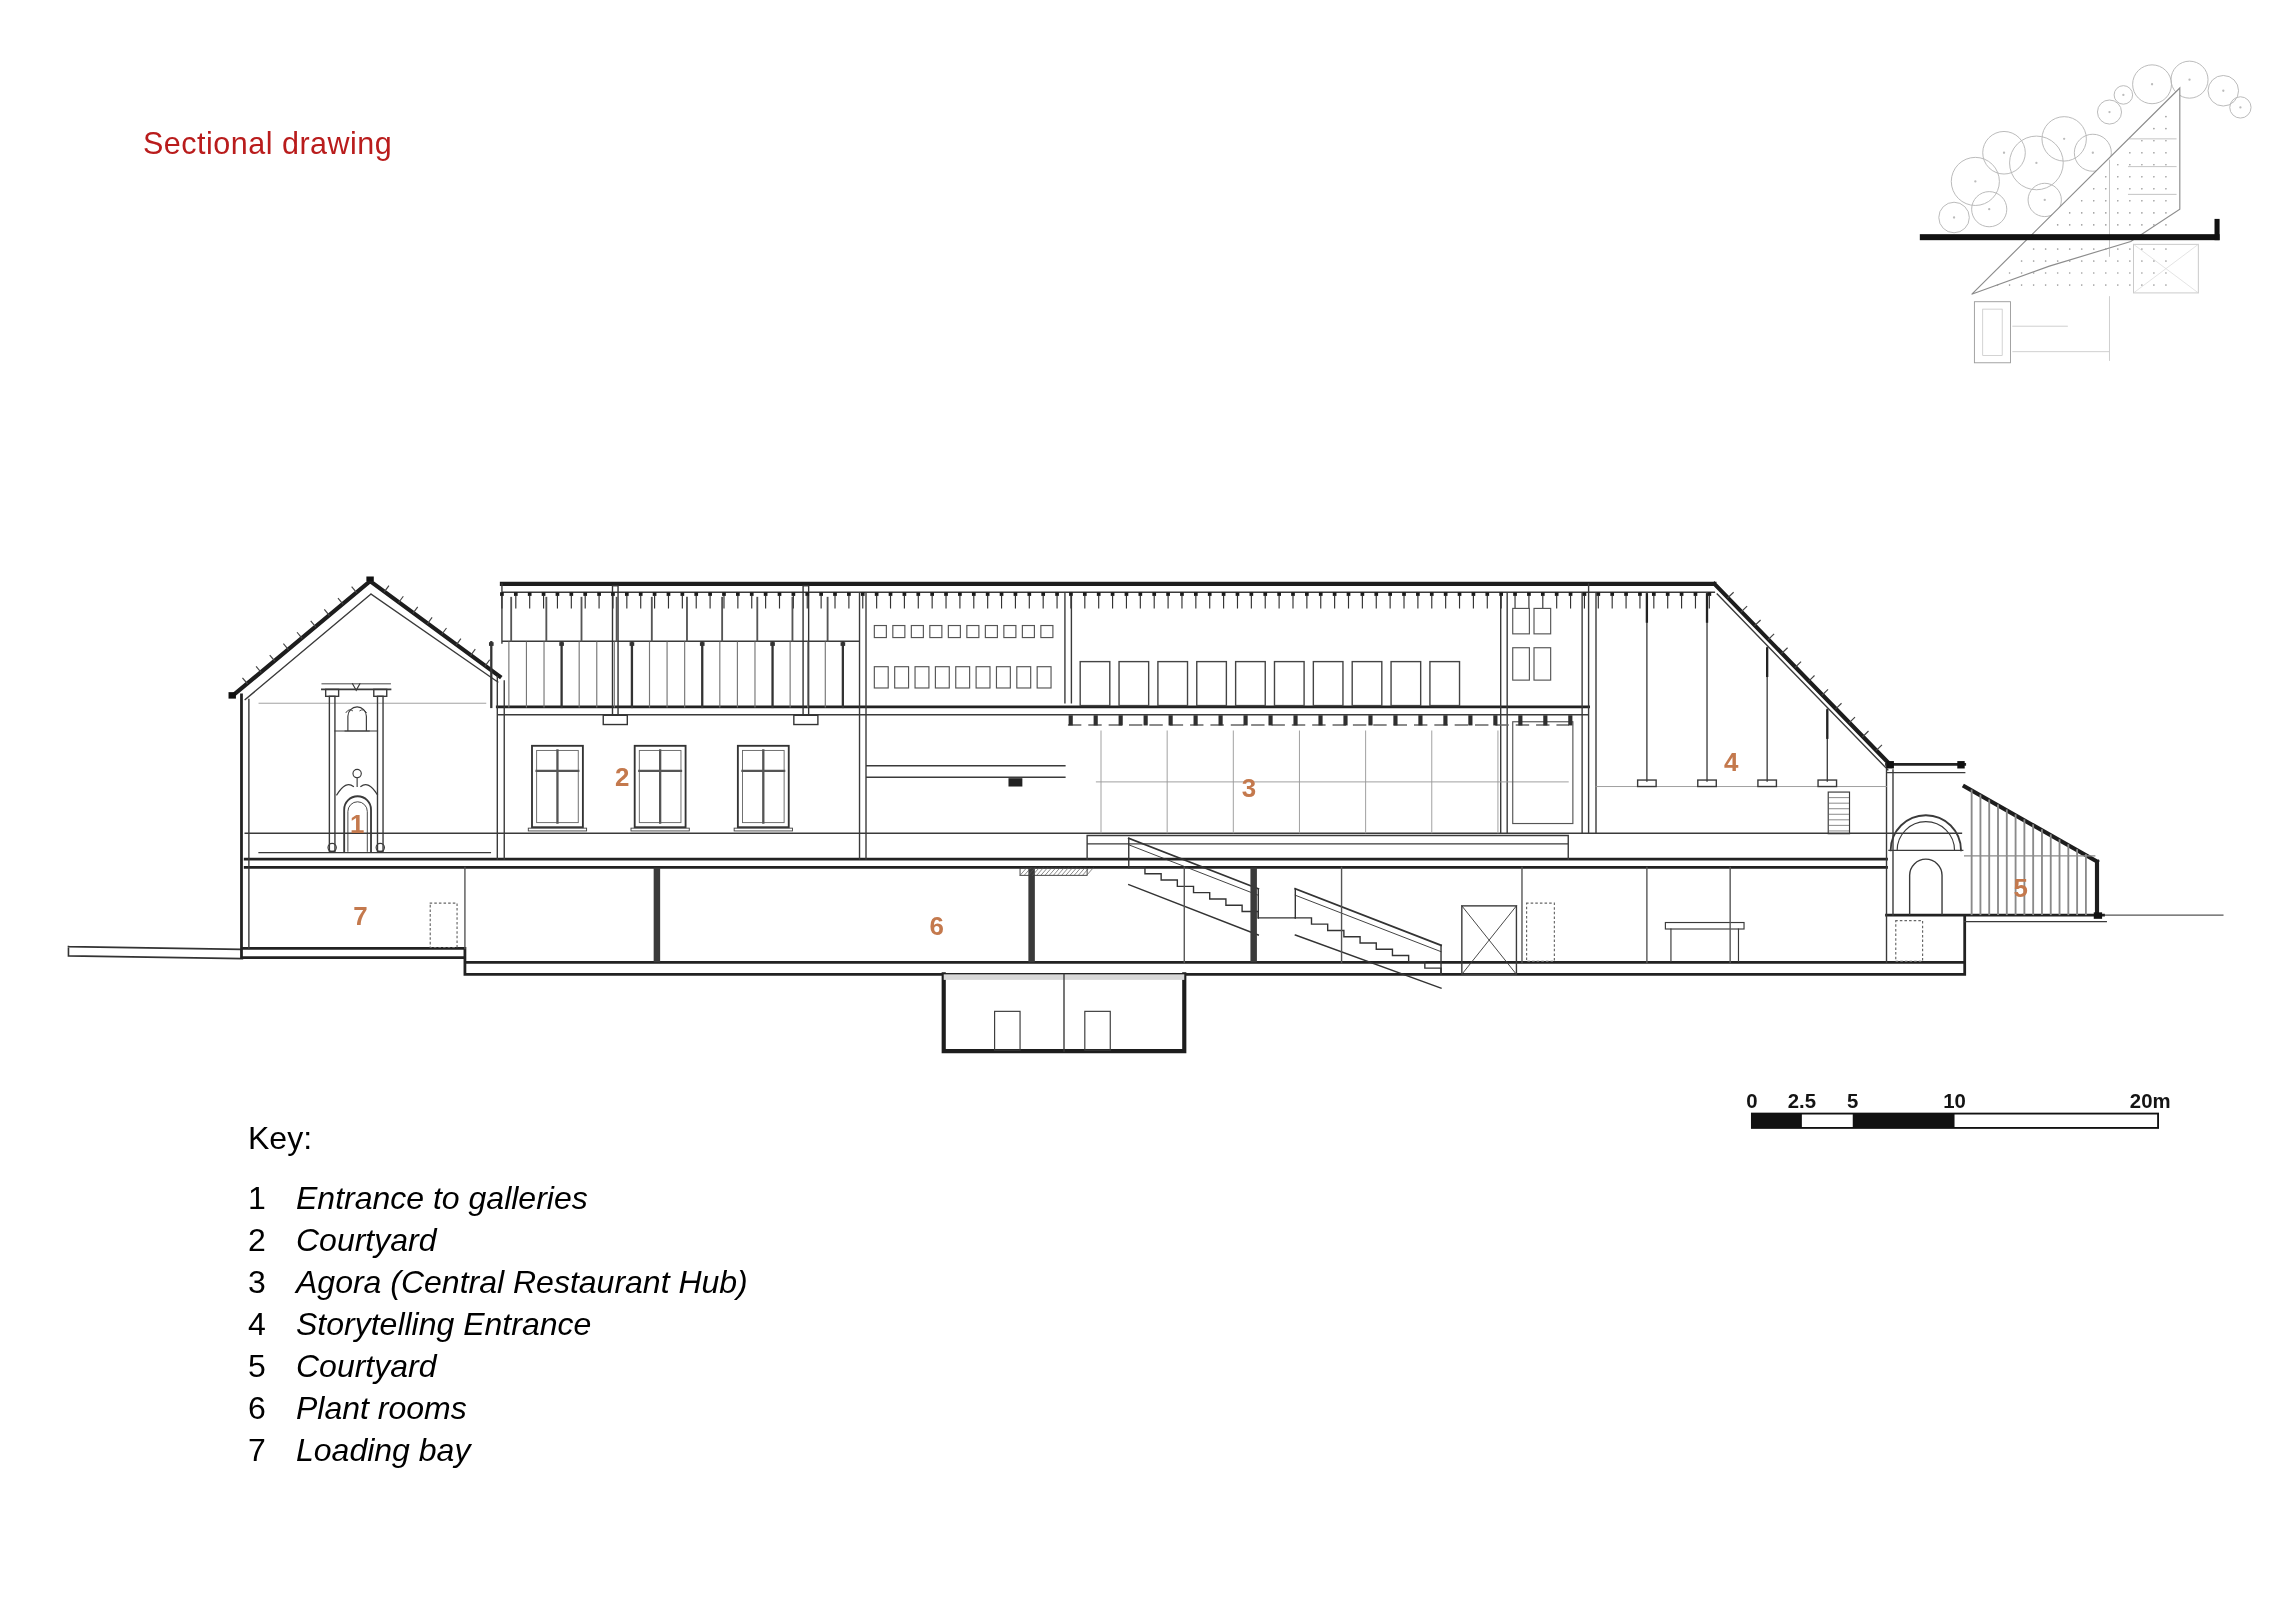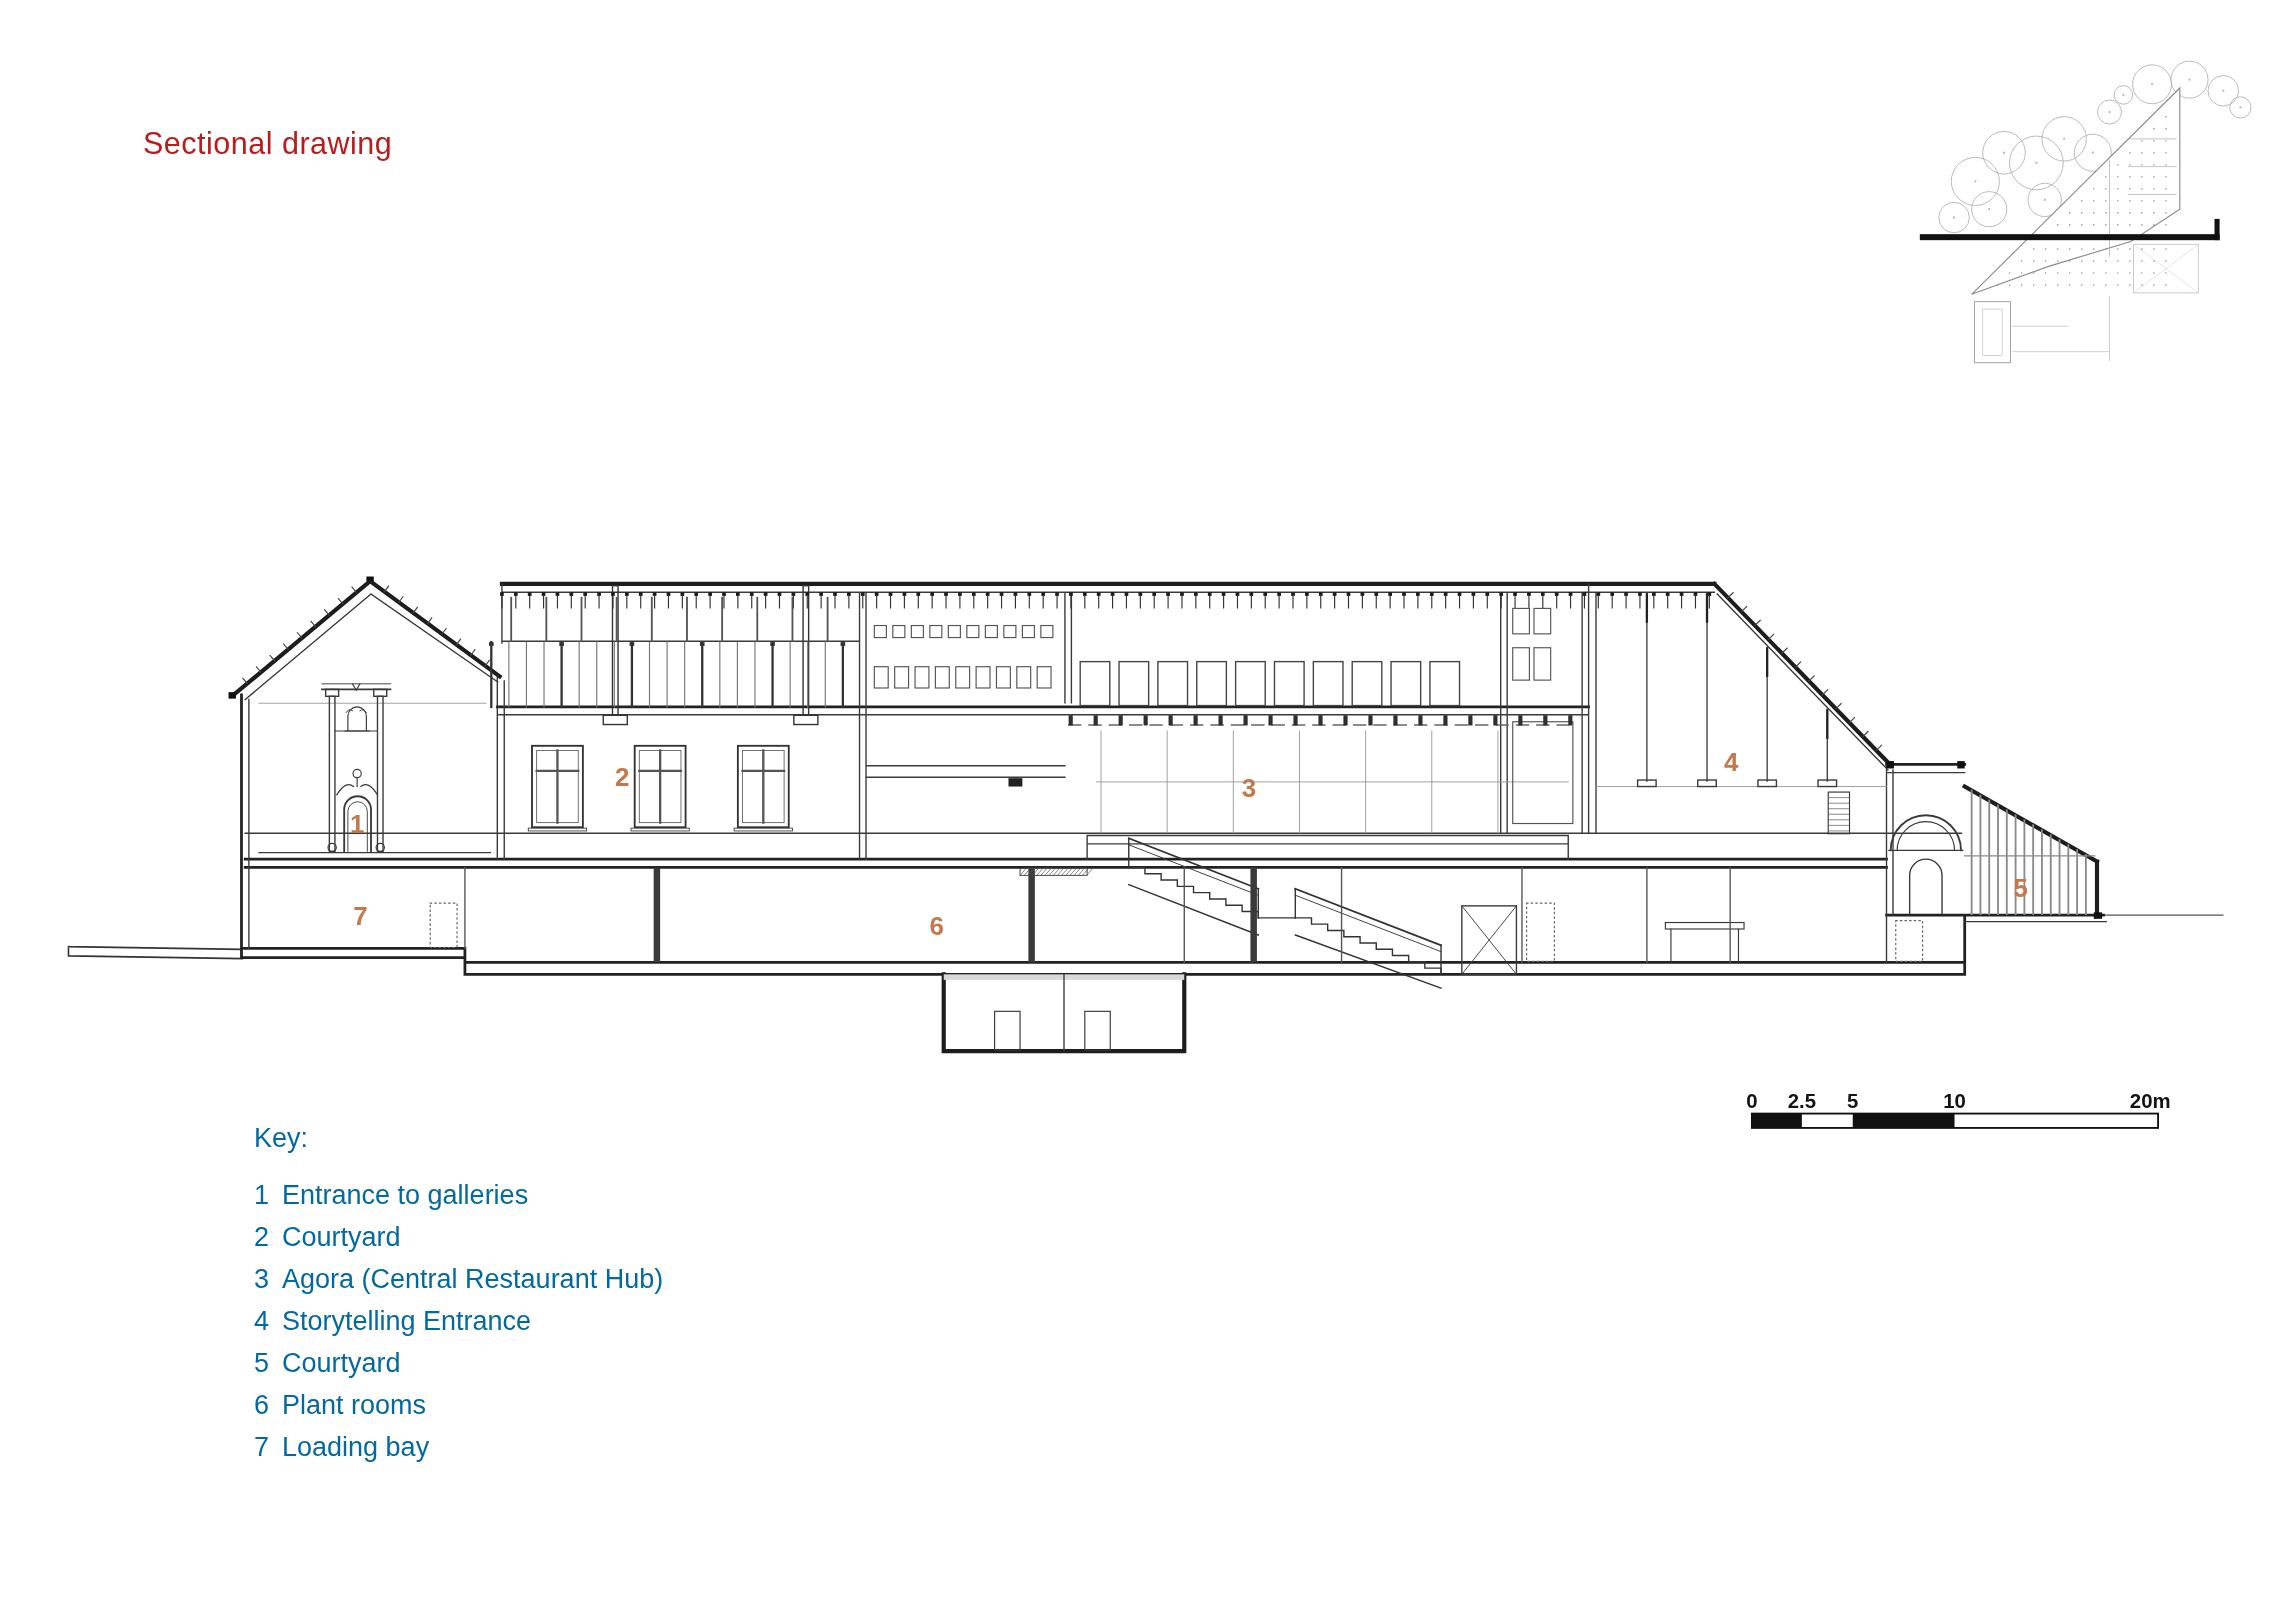--- a/index.html
+++ b/index.html
@@ -1,24 +1,24 @@
 <!DOCTYPE html>
 <html style="font-size:7.4px"><head>
 <meta charset="utf-8">
 <style>
   html,body{margin:0;padding:0;background:#ffffff;}
   body{width:2295px;height:1623px;overflow:hidden;font-family:"Liberation Sans",sans-serif;}
   .canvas{position:relative;width:2295px;height:1623px;background:#fff;}
   svg.drawing{position:absolute;left:0;top:0;width:2295px;height:1623px;}
   .title{position:absolute;left:143px;top:126px;font-size:30.5px;color:#b91c1c;letter-spacing:0.5px;}
-  .key{position:absolute;left:254px;top:1123px;color:#0369a1;font-size:27px;}
+  .key{position:absolute;left:248px;top:1123px;color:#000000;font-size:32px;}
   .key .heading{line-height:30.5px;margin-bottom:26px;}
   .key .row{display:flex;height:42px;align-items:flex-start;}
   .key .num{width:21px;flex:none;}
-  .key .lbl{margin-left:7px;white-space:nowrap;}
+  .key .lbl{margin-left:27px;white-space:nowrap;font-style:italic;}
   text{font-family:"Liberation Sans",sans-serif;}
   .seclbl{fill:#c4794d;font-size:56px;font-weight:700;text-anchor:middle;}
   .scalelbl{fill:#141414;font-size:44px;font-weight:700;text-anchor:middle;}
 </style>
 </head>
 <body>
 
 <div class="canvas">
 
   <div class="title">Sectional drawing</div>

